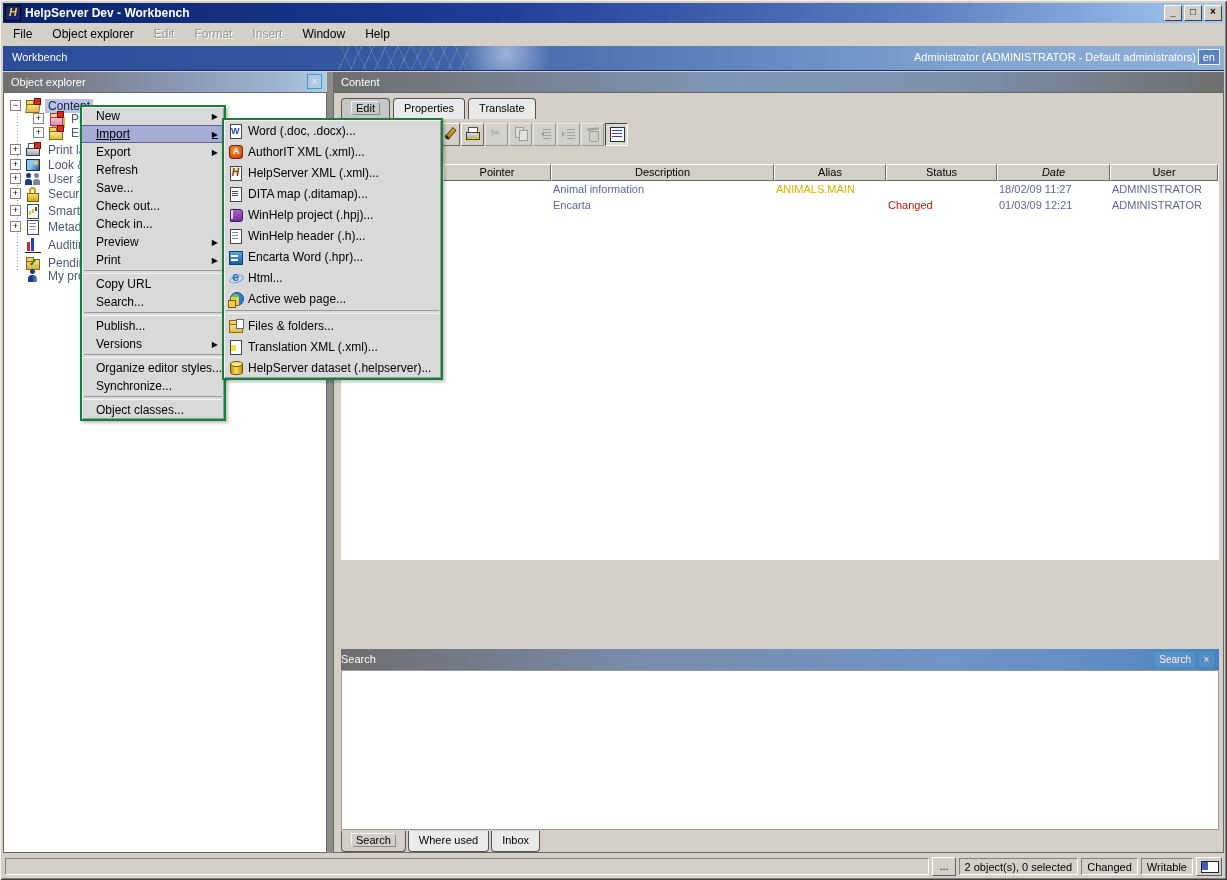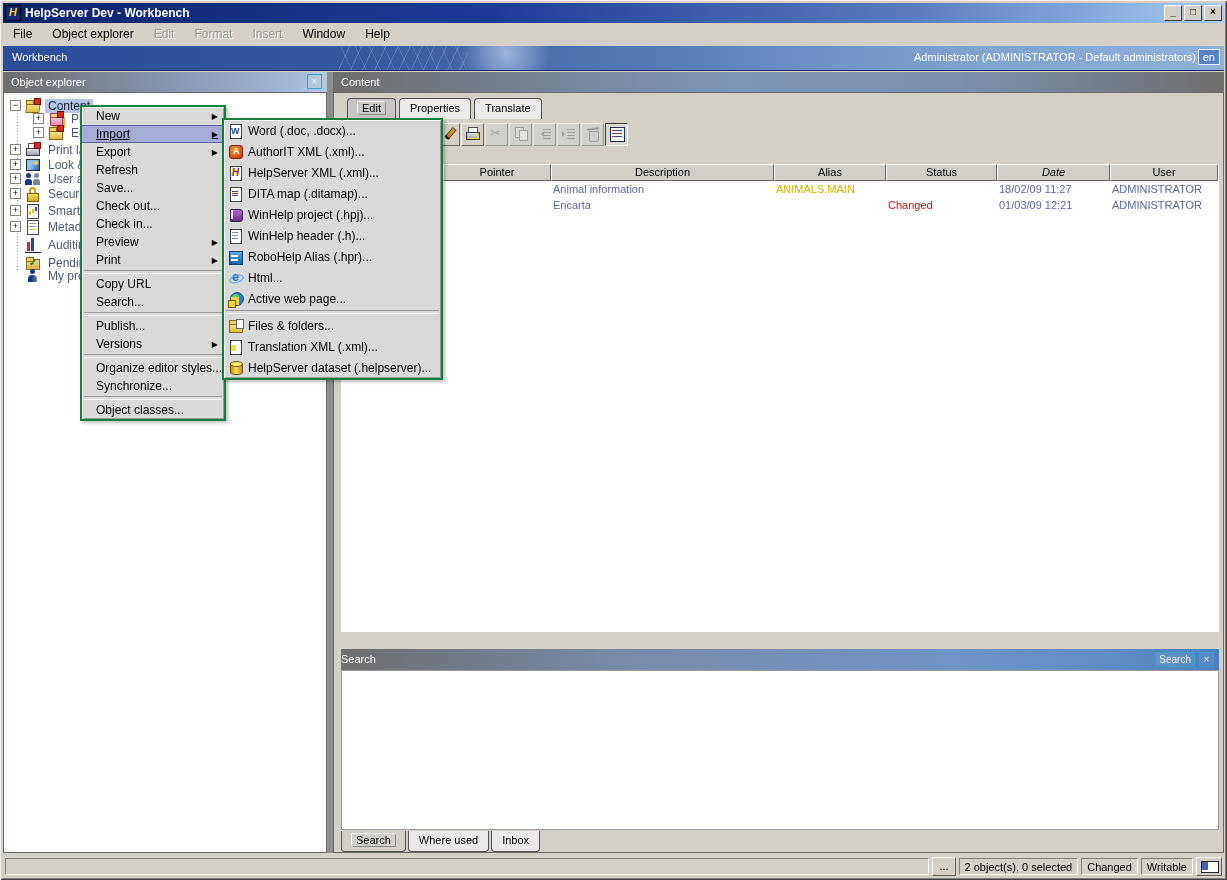--- a/index.html
+++ b/index.html
@@ -107,33 +107,33 @@
   .ic-copy-icon::before{content:"";position:absolute;left:2px;top:1px;width:7px;height:9px;background:#e8e8e8;border:1px solid #777;}
   .ic-copy-icon::after{content:"";position:absolute;left:6px;top:4px;width:7px;height:9px;background:#f4f4f4;border:1px solid #777;}
   .ic-outdent-icon::before,.ic-indent-icon::before{content:"";position:absolute;left:6px;top:3px;width:8px;height:1px;background:#777;box-shadow:0 3px 0 #777,0 6px 0 #777,0 9px 0 #777;}
   .ic-outdent-icon::after{content:"";position:absolute;left:1px;top:5px;border:3px solid transparent;border-right-color:#777;}
   .ic-indent-icon::after{content:"";position:absolute;left:1px;top:5px;border:3px solid transparent;border-left-color:#777;}
   .ic-delete-icon::before{content:"";position:absolute;left:4px;top:5px;width:8px;height:9px;background:#ccc;border:1px solid #777;border-radius:0 0 2px 2px;}
   .ic-delete-icon::after{content:"";position:absolute;left:2px;top:2px;width:12px;height:2px;background:#777;transform:rotate(-8deg);}
   .ic-details-icon::before{content:"";position:absolute;left:1px;top:1px;width:13px;height:13px;background:#fff;border:1px solid #203050;}
   .ic-details-icon::after{content:"";position:absolute;left:6px;top:4px;width:7px;height:1px;background:#2040c0;box-shadow:0 3px 0 #c02020,0 6px 0 #2040c0,-3px 0 0 #c02020,-3px 3px 0 #2040c0,-3px 6px 0 #c02020;}
   
-  .tabstrip{position:absolute;left:13px;top:5px;height:22px;}
+  .tabstrip{position:absolute;left:7px;top:5px;height:22px;}
   .tab{display:inline-block;height:21px;padding:3px 10px 0;box-sizing:border-box;border:1px solid #555;border-bottom:none;
     border-radius:4px 4px 0 0;background:#eaeaea;margin-right:3px;font-size:11px;color:#000;}
   .tab.active{background:#c6c6c6;}
   .tab.active .tlabel{box-shadow:-1px -1px 0 #f6f6f6,1px 1px 0 #8a8a8a;padding:0 4px;background:#c9c9c9;}
   .toolbar{position:absolute;left:7px;top:28px;height:26px;display:flex;align-items:center;}
   .tb-btn{width:23px;height:23px;background:#d4d0c8;border:1px solid;border-color:#fdfdfd #6a6a6a #6a6a6a #fdfdfd;
     margin-right:1px;display:flex;align-items:center;justify-content:center;box-sizing:border-box;}
   .tb-btn .ic{margin:0;}
   .tb-btn.disabled{opacity:.55;filter:grayscale(1);}
   .tb-btn.pressed{border-color:#404040 #fdfdfd #fdfdfd #404040;background:#dcd9d2;}
   
-  .obj-table{position:absolute;left:7px;top:71px;width:878px;height:468px;background:#fff;}
+  .obj-table{position:absolute;left:7px;top:71px;width:878px;height:396px;background:#fff;}
   .th-row{display:flex;height:17px;}
   .th{box-sizing:border-box;background:#d2cfc8;border:1px solid;border-color:#fbfbfb #6a6a6a #6a6a6a #fbfbfb;
     font-size:11px;text-align:center;line-height:15px;color:#000;overflow:hidden;}
   .tr{display:flex;height:16px;font-size:11px;line-height:16px;}
   .td{box-sizing:border-box;padding:0 2px;overflow:hidden;white-space:nowrap;}
   
   #search-header{position:absolute;left:7px;top:556px;width:878px;height:21px;
     background:linear-gradient(90deg,#6e6e6e,#7a8cac 35%,#6f94c6 70%,#5f8cc4 88%,#4a80c0);color:#fff;font-size:11px;line-height:21px;}
   #search-body{position:absolute;left:7px;top:577px;width:878px;height:160px;background:#fff;border:1px solid #9a9a9a;box-sizing:border-box;}
   .bottom-tabstrip{position:absolute;left:7px;top:737px;height:22px;}
@@ -440,21 +440,21 @@
       <div class="sm-item">
         <span class="ic ic-winhelp-project-icon"></span>
         <span>WinHelp project (.hpj)...</span>
       </div>
       <div class="sm-item">
         <span class="ic ic-winhelp-header-icon"></span>
         <span>WinHelp header (.h)...</span>
       </div>
       <div class="sm-item">
         <span class="ic ic-robohelp-word-icon"></span>
-        <span>RoboHelp Alias (.hpr)...</span>
+        <span>Encarta Word (.hpr)...</span>
       </div>
       <div class="sm-item">
         <span class="ic ic-html-icon"></span>
         <span>Html...</span>
       </div>
       <div class="sm-item">
         <span class="ic ic-active-web-icon"></span>
         <span>Active web page...</span>
       </div>
       <div class="pm-sep"></div>

